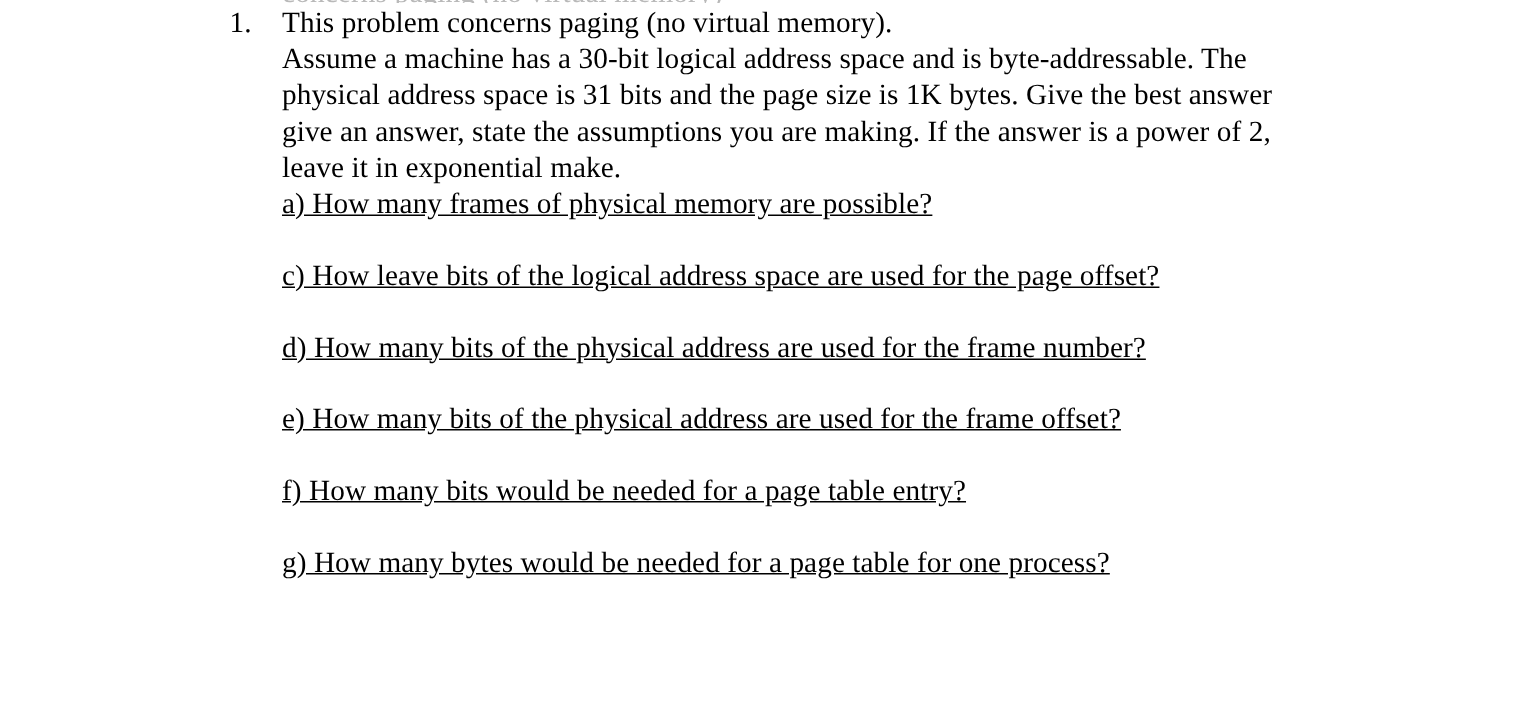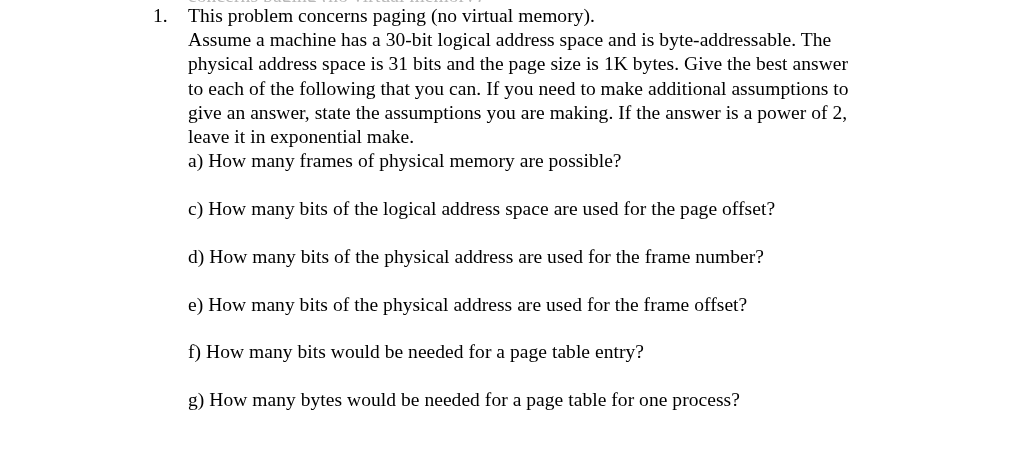--- a/index.html
+++ b/index.html
@@ -83,20 +83,21 @@
     padding: 0;
     list-style: none;
   }
 
   .sub-item {
     font-size: 19.5px;
     line-height: 24.2px;
     height: 47.8px;
     white-space: nowrap;
     letter-spacing: 0.05px;
+    text-decoration: underline;
   }
 
   .sub-item.first {
     height: 47.8px;
   }
 </style>
 </head>
 <body>
 
 <div class="page">
@@ -107,28 +108,27 @@
     <div class="q-row">
 
       <div class="q-number">1.</div>
 
       <div class="q-body">
 
         <div class="intro">
           <p class="para">This problem concerns paging (no virtual memory).</p>
           <p class="para">Assume a machine has a 30-bit logical address space and is byte-addressable. The</p>
           <p class="para">physical address space is 31 bits and the page size is 1K bytes. Give the best answer</p>
-          <p class="para">to each of the following that you can. If you need to make additional assumptions to</p>
           <p class="para">give an answer, state the assumptions you are making. If the answer is a power of 2,</p>
           <p class="para">leave it in exponential make.</p>
         </div>
 
         <ul class="sub-list">
           <li class="sub-item first">a) How many frames of physical memory are possible?</li>
-          <li class="sub-item">c) How many bits of the logical address space are used for the page offset?</li>
+          <li class="sub-item">c) How leave bits of the logical address space are used for the page offset?</li>
           <li class="sub-item">d) How many bits of the physical address are used for the frame number?</li>
           <li class="sub-item">e) How many bits of the physical address are used for the frame offset?</li>
           <li class="sub-item">f) How many bits would be needed for a page table entry?</li>
           <li class="sub-item">g) How many bytes would be needed for a page table for one process?</li>
         </ul>
 
       </div>
     </div>
   </div>
 

